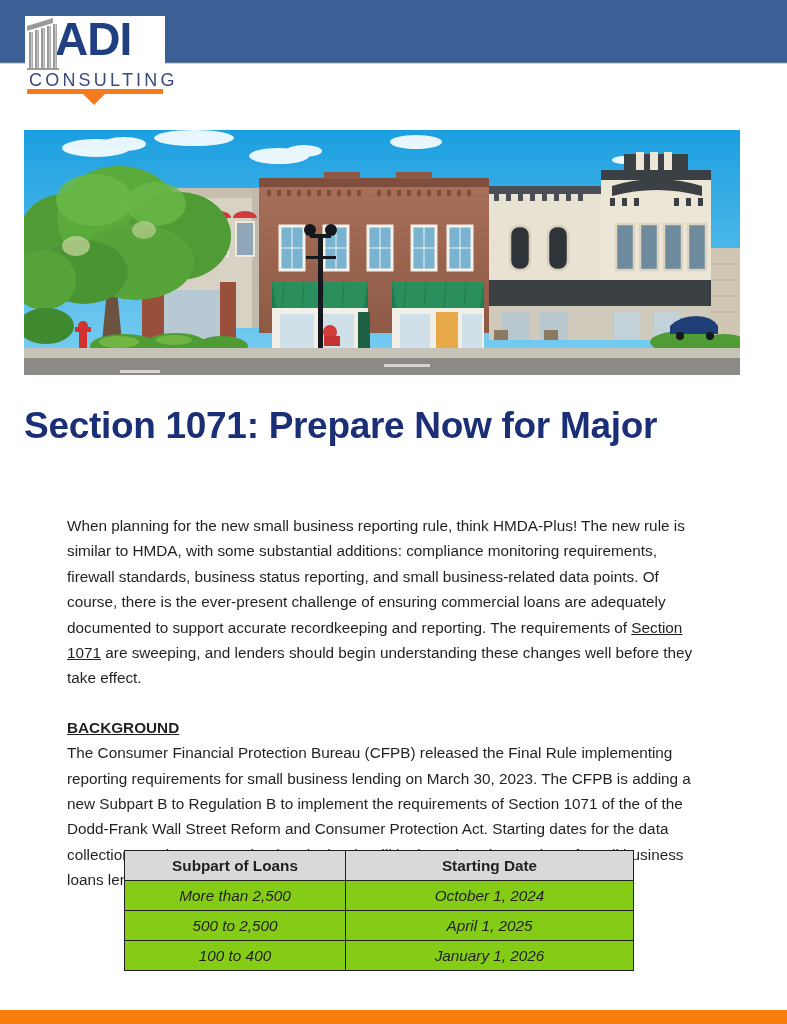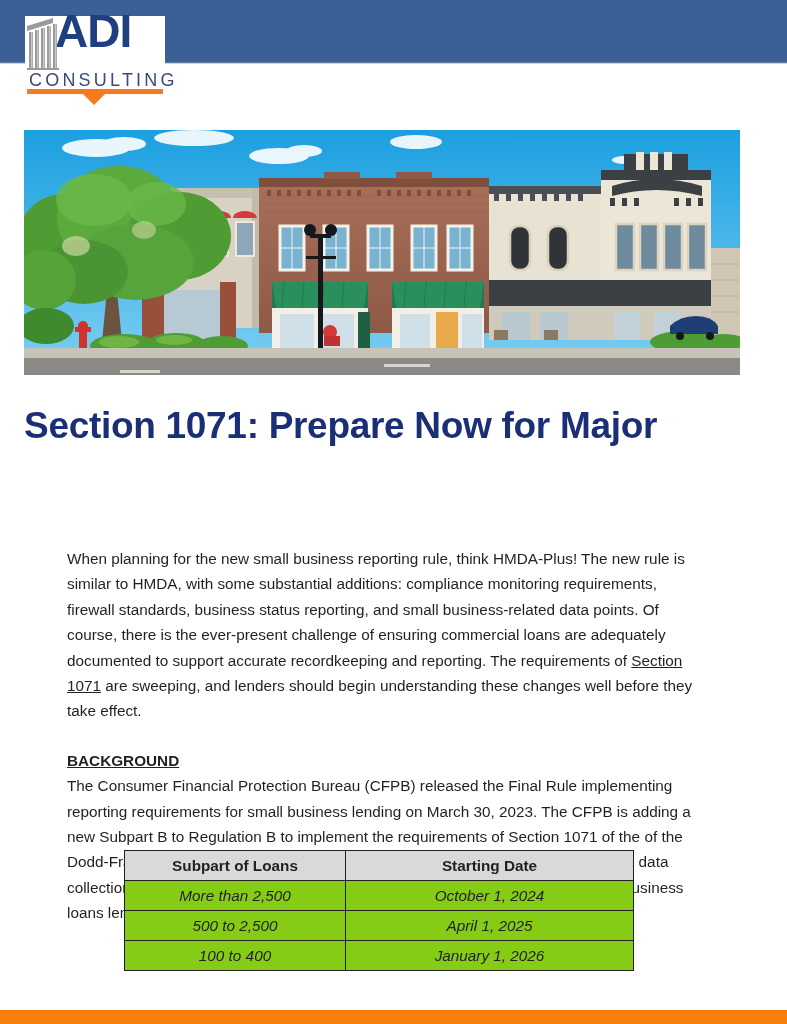--- a/index.html
+++ b/index.html
@@ -57,21 +57,21 @@
   }
   .logo-columns svg { display: block; }
   .logo-wordmark {
     font-family: "Liberation Sans", sans-serif;
     font-weight: bold;
     font-size: 46px;
     line-height: 46px;
     letter-spacing: -1px;
     color: #1f3f80;
     margin-left: -6px;
-    margin-bottom: 18px;
+    margin-bottom: 10px;
   }
   .logo-sub {
     font-family: "Liberation Sans", sans-serif;
     font-size: 18px;
     letter-spacing: 3.2px;
     color: #3b4a7a;
     padding-left: 4px;
     line-height: 18px;
     margin-top: -1px;
   }
@@ -115,21 +115,20 @@
 
   
   .body-col {
     position: absolute;
     left: 67px; top: 513px;
     width: 637px;
     font-family: "Liberation Sans", sans-serif;
     font-size: 15.3px;
     line-height: 25.4px;
     color: #231f20;
-    margin-top: 33px;
   }
   .para { margin: 0; }
   .para + .para { margin-top: 24px; }
   .inline-link {
     text-decoration: underline;
     color: #231f20;
   }
   .section-heading {
     font-weight: bold;
     font-size: 15.3px;

